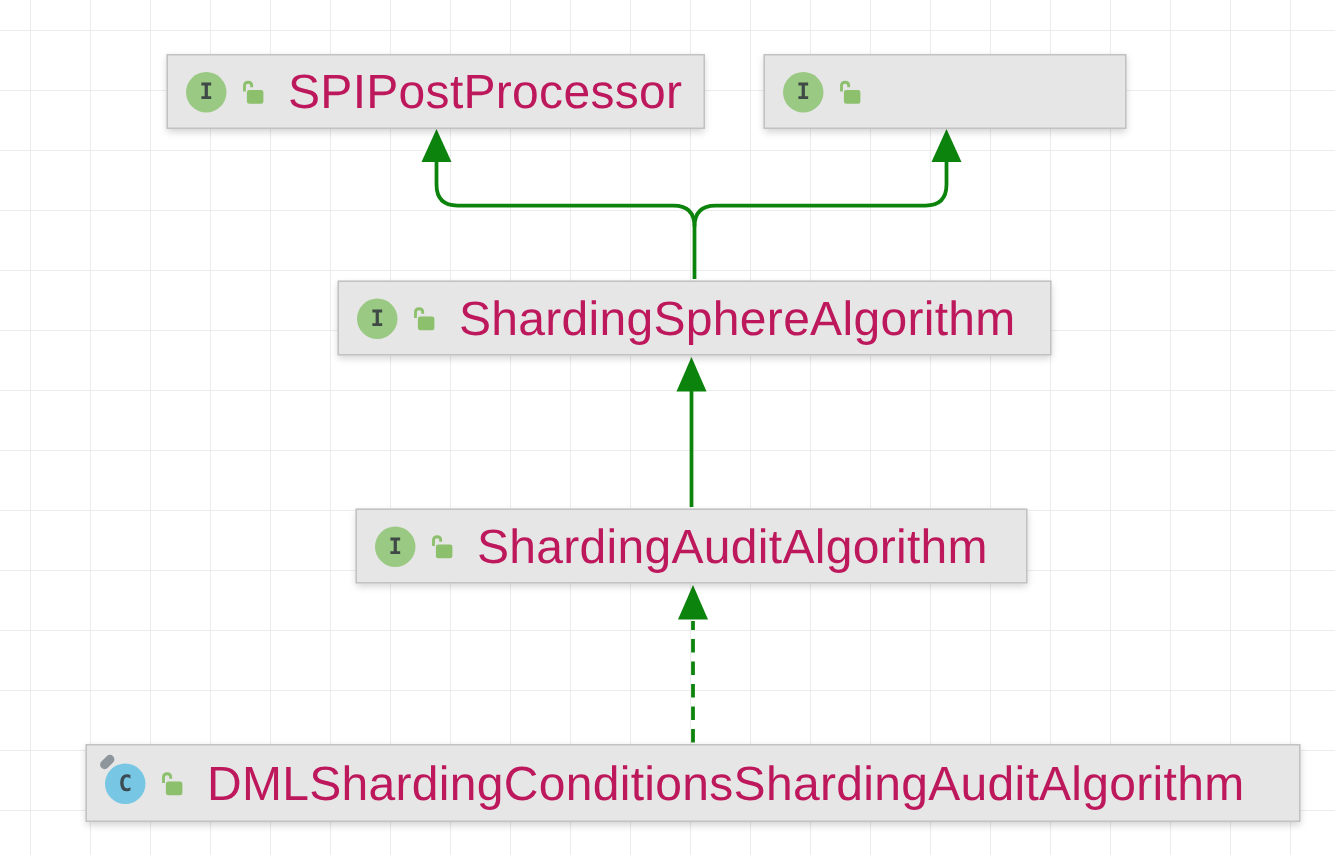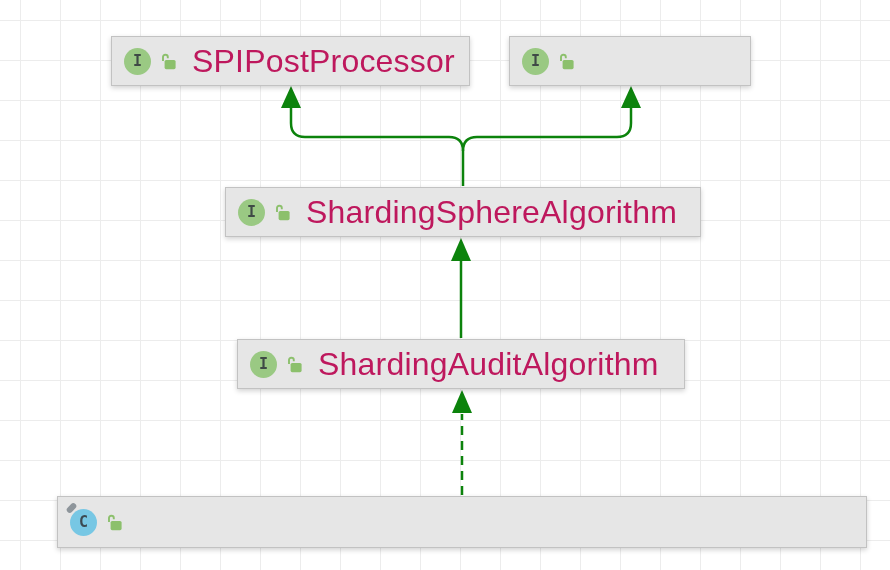--- a/index.html
+++ b/index.html
@@ -145,15 +145,16 @@
   </div>
 
   <div class="node" style="left:57px; top:496px; width:810px; height:52px;">
     <span class="node-icons">
       <span class="type-circle class"><span class="final-pin"></span>C</span>
       <svg class="lock-icon" width="17" height="17" viewBox="0 0 17 17">
         <path d="M3,8 L3,4 Q3,1.8 5.4,1.8 Q7.8,1.8 7.8,4 L7.8,5.2" fill="none" stroke="#8cc06c" stroke-width="1.9"></path>
         <rect x="4.6" y="7" width="11" height="9.2" rx="1.6" fill="#8cc06c"></rect>
       </svg>
     </span>
+    <span class="node-label">DMLShardingConditionsShardingAuditAlgorithm</span>
   </div>
 
 </div>
 
 </body></html>

